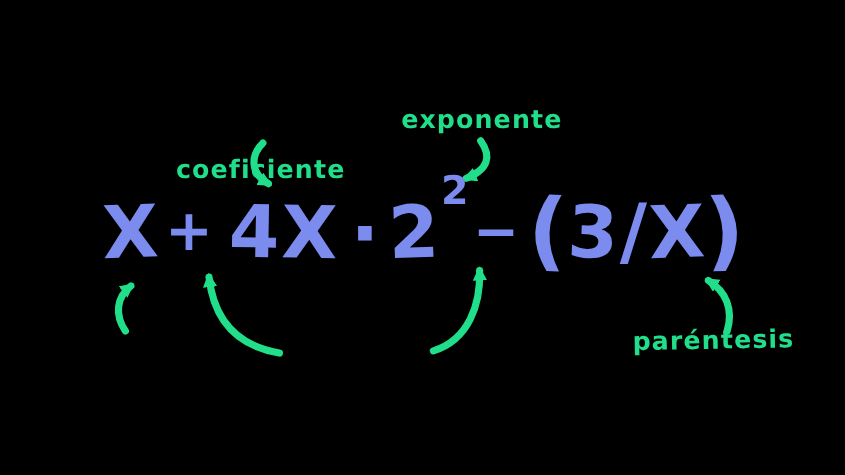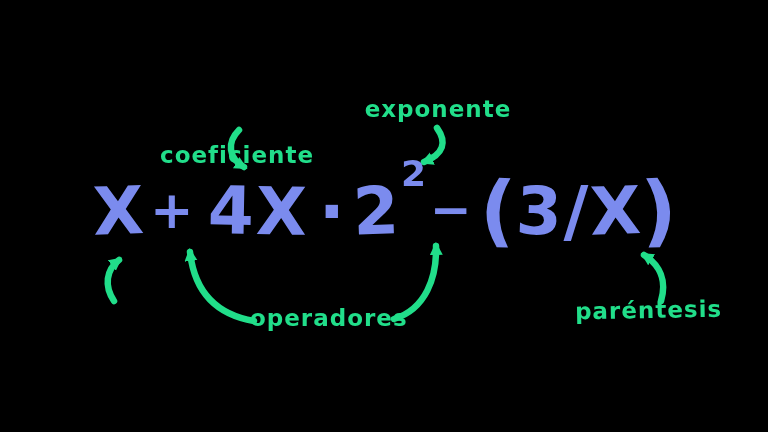--- a/index.html
+++ b/index.html
@@ -94,16 +94,15 @@
     <span class="tok tok-minus">−</span>
     <span class="tok tok-popen">(</span>
     <span class="tok tok-num">3</span>
     <span class="tok tok-slash">/</span>
     <span class="tok tok-x2">X</span>
     <span class="tok tok-pclose">)</span>
   </div>
 
   <div class="ann ann-coeficiente">coeficiente</div>
   <div class="ann ann-exponente">exponente</div>
-  <div class="ann ann-operadores">operadores</div>
   <div class="ann ann-parentesis">paréntesis</div>
 
 </div>
 
 </body></html>

